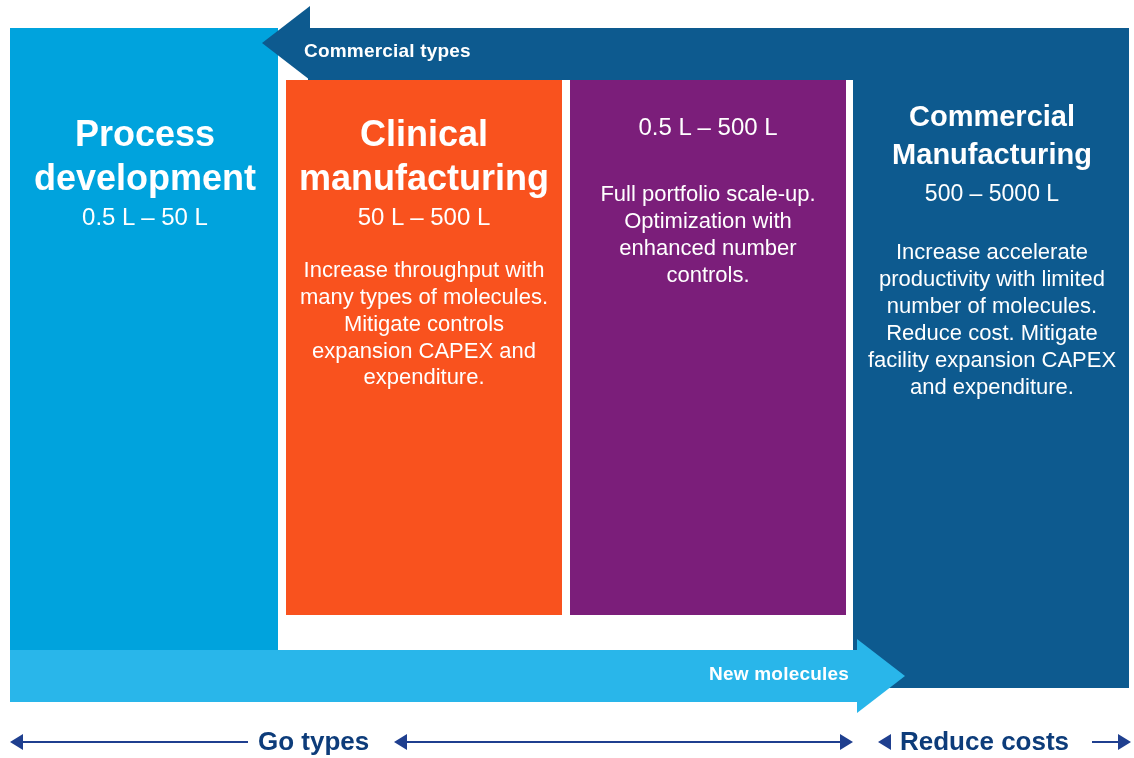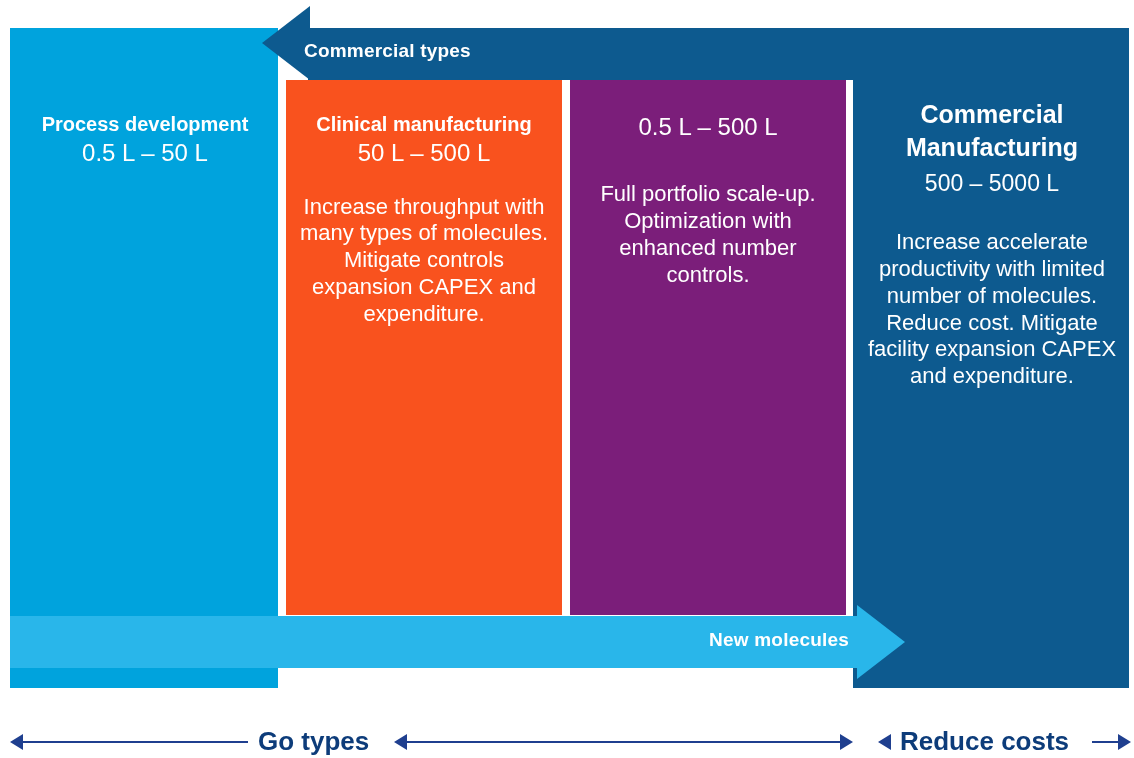--- a/index.html
+++ b/index.html
@@ -91,21 +91,21 @@
     color: #ffffff;
     font-size: 19px;
     font-weight: bold;
     letter-spacing: 0.2px;
   }
 
   
   .arrow-bottom {
     position: absolute;
     left: 10px;
-    top: 616px;
+    top: 650px;
     width: 895px;
     height: 74px;
   }
   .arrow-bottom .shaft {
     position: absolute;
     left: 0;
     top: 0;
     right: 48px;
     height: 52px;
     background: #29b6ea;
@@ -132,21 +132,21 @@
 
   
   .content {
     position: absolute;
     color: #ffffff;
     text-align: center;
     line-height: 1.22;
   }
   .c-title {
     font-weight: bold;
-    font-size: 20px;
+    font-size: 36px;
     margin: 0 0 2px 0;
   }
   .c-range {
     font-size: 24px;
     margin: 0;
     font-weight: normal;
   }
   .c-body {
     font-size: 22px;
     margin: 0;
@@ -173,21 +173,21 @@
     top: 112px;
     width: 260px;
   }
   #content-msat .c-body { margin-top: 40px; }
 
   #content-commercial {
     left: 861px;
     top: 98px;
     width: 262px;
   }
-  #content-commercial .c-title { font-size: 25px; line-height: 1.3; }
+  #content-commercial .c-title { font-size: 29px; line-height: 1.3; }
   #content-commercial .c-range { font-size: 23px; margin-top: 6px; }
   #content-commercial .c-body { margin-top: 32px; }
 
   
   .footer {
     position: absolute;
     left: 0;
     top: 700px;
     width: 1134px;
     height: 58px;

